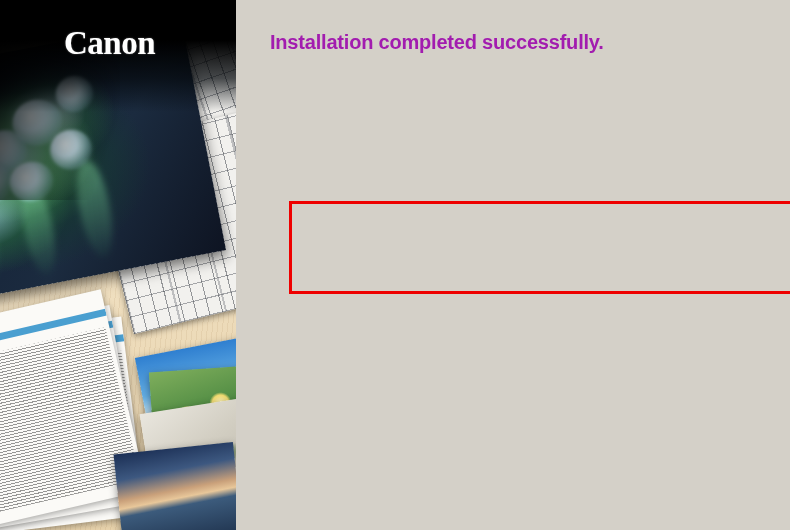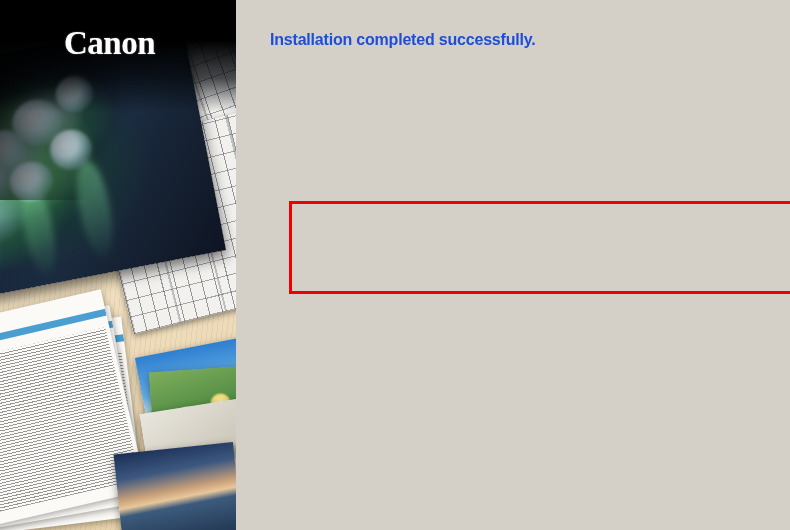--- a/index.html
+++ b/index.html
@@ -204,23 +204,23 @@
     left: 236px; top: 0;
     width: 554px; height: 530px;
     background: #d4d0c8;
   }
 
   #heading {
     position: absolute;
     left: 34px;
     top: 31px;
     font-family: "Liberation Sans", sans-serif;
-    font-size: 16px;
+    font-size: 20px;
     font-weight: bold;
-    color: #1d4ed8;
+    color: #a21caf;
     letter-spacing: -0.2px;
     white-space: nowrap;
   }
 
   
   #annotation-box {
     position: absolute;
     left: 53px;
     top: 201px;
     width: 663px;

